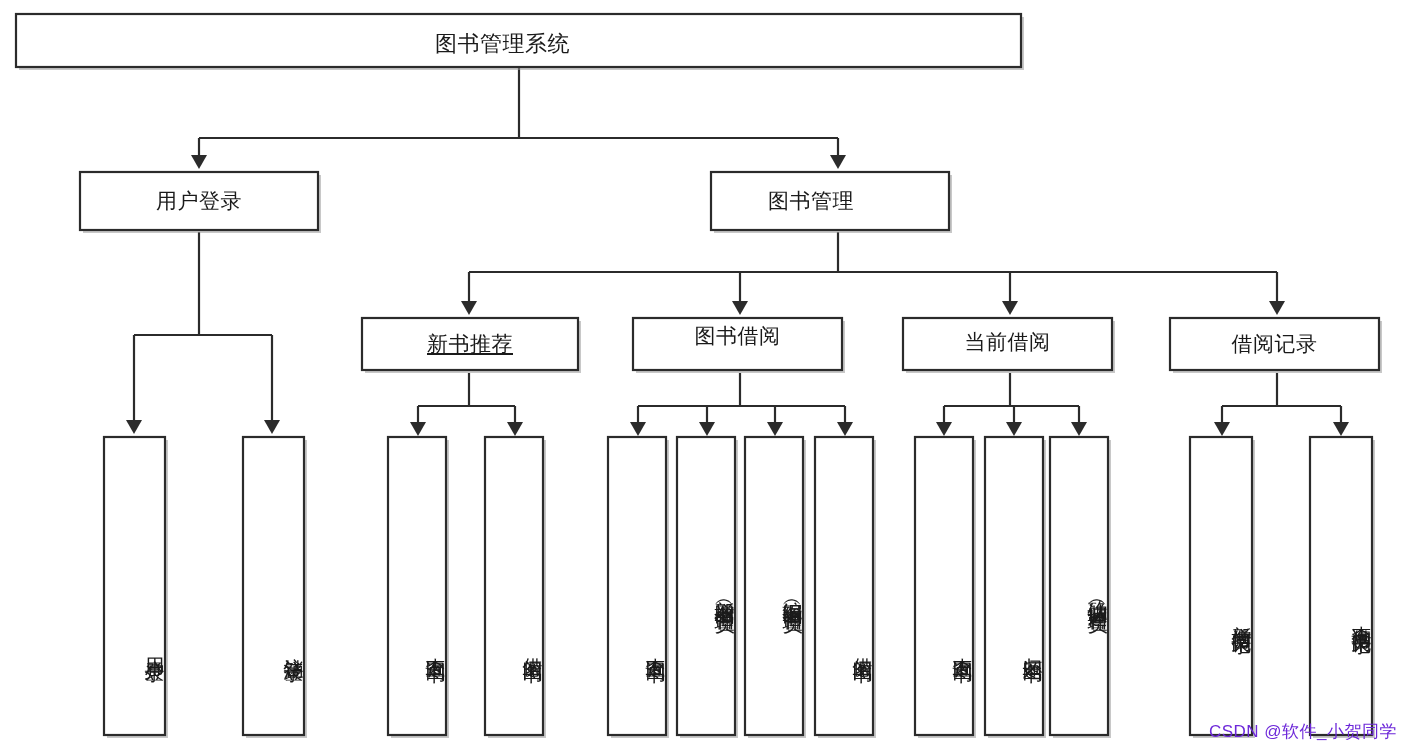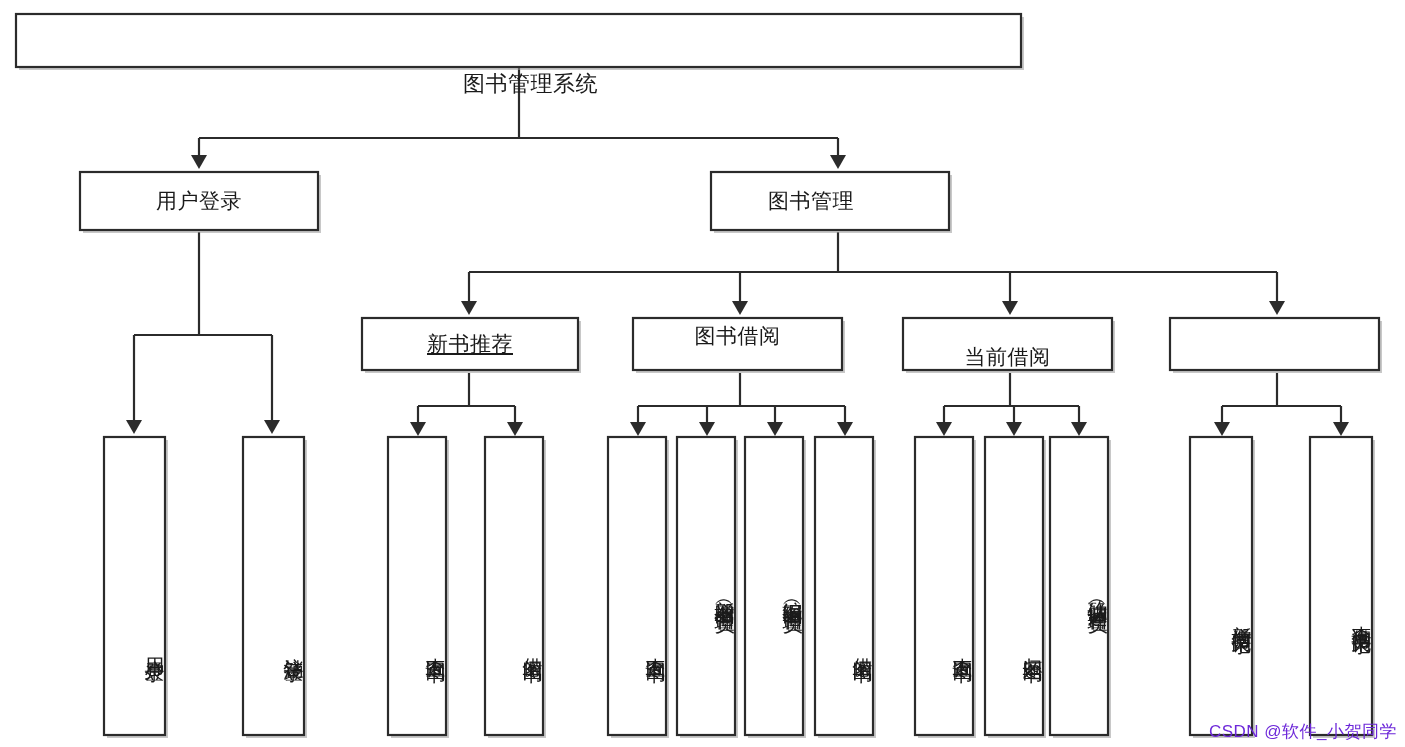--- a/index.html
+++ b/index.html
@@ -191,28 +191,29 @@
       <rect class="node-rect" x="1050" y="437" width="58" height="298"></rect>
 
       <rect class="node-shadow" x="1193" y="440" width="62" height="298"></rect>
       <rect class="node-rect" x="1190" y="437" width="62" height="298"></rect>
 
       <rect class="node-shadow" x="1313" y="440" width="62" height="298"></rect>
       <rect class="node-rect" x="1310" y="437" width="62" height="298"></rect>
     </g>
   </svg>
 
-  <div class="label-h" style="left:28px; top:14px; width:1005px; height:59px; font-size:22px;margin-top:40px;">图书管理系统</div>
+  <div class="label-h" style="left:0; top:14px; width:1005px; height:59px; font-size:22px;">图书管理系统</div>
 
   <div class="label-h" style="left:80px; top:172px; width:238px; height:58px;">用户登录</div>
   <div class="label-h" style="left:711px; top:172px; width:200px; height:58px;border-radius:29px;">图书管理</div>
 
   <div class="label-h" style="left:362px; top:318px; width:216px; height:52px;text-decoration:underline;">新书推荐</div>
   <div class="label-h" style="left:633px; top:318px; width:209px; height:36px;">图书借阅</div>
-  <div class="label-h" style="left:903px; top:333px; width:209px; height:47px;">当前借阅</div>
+  <div class="label-h" style="left:903px; top:318px; width:209px; height:47px;">当前借阅</div>
+  <div class="label-h" style="left:1170px; top:318px; width:209px; height:52px;">借阅记录</div>
 
   <div class="label-v" style="left:104px; top:437px; width:61px; height:298px; padding-top:60px;">用户登录</div>
   <div class="label-v" style="left:243px; top:437px; width:61px; height:298px; padding-top:60px;">注销登录</div>
   <div class="label-v" style="left:388px; top:437px; width:58px; height:298px; padding-top:60px;">查询图书</div>
   <div class="label-v" style="left:485px; top:437px; width:58px; height:298px; padding-top:60px;">借阅图书</div>
   <div class="label-v" style="left:608px; top:437px; width:58px; height:298px; padding-top:60px;">查询图书</div>
   <div class="label-v" style="left:677px; top:437px; width:58px; height:298px; padding-top:8px;">新增图书（管理员）</div>
   <div class="label-v" style="left:745px; top:437px; width:58px; height:298px; padding-top:8px;">编辑图书（管理员）</div>
   <div class="label-v" style="left:815px; top:437px; width:58px; height:298px; padding-top:60px;">借阅图书</div>
   <div class="label-v" style="left:915px; top:437px; width:58px; height:298px; padding-top:60px;">查询图书</div>

